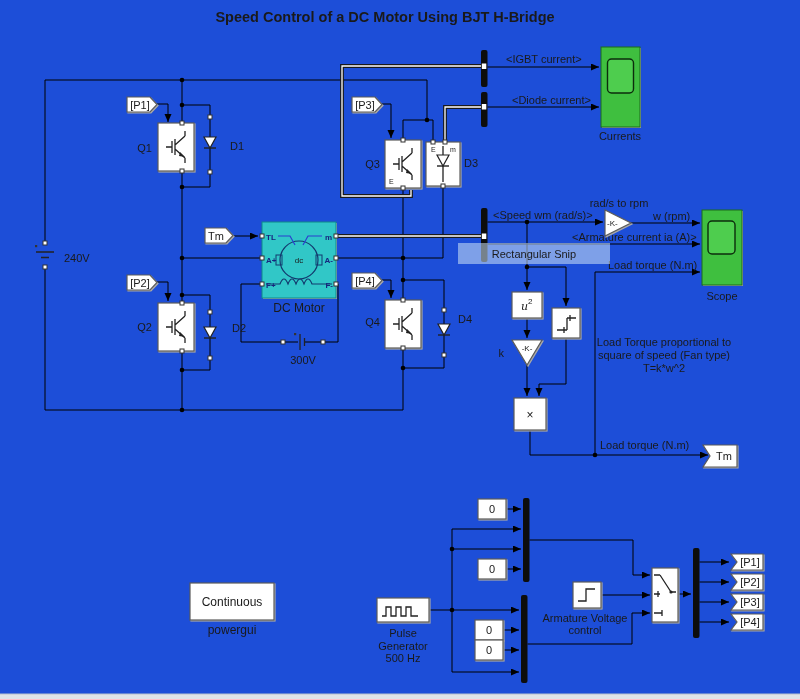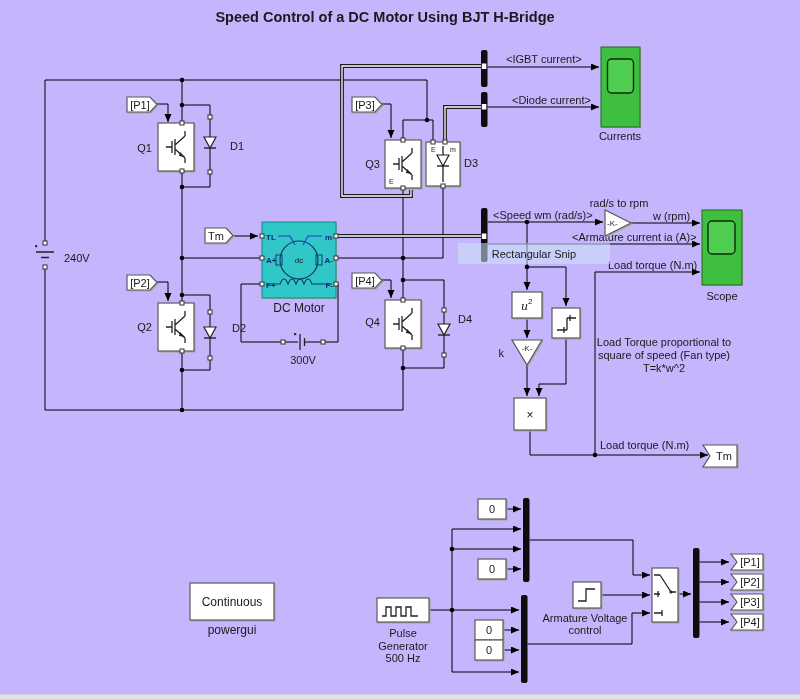--- a/index.html
+++ b/index.html
@@ -1,16 +1,16 @@
 <!DOCTYPE html>
 <html><head>
 <meta charset="utf-8">
 <style>
   html,body{margin:0;padding:0;background:#fff;}
-  #canvas{position:relative;width:800px;height:699px;background:#c4b5fd;overflow:hidden;}
+  #canvas{position:relative;width:800px;height:699px;background:#1d4ed8;overflow:hidden;}
   svg{position:absolute;left:0;top:0;}
   svg text{font-family:"Liberation Sans",sans-serif;fill:#1a1a1a;}
   .ttl{font-size:14.5px;font-weight:bold;}
   .t11{font-size:11px;} .t12{font-size:12px;} .t8{font-size:8px;} .t7{font-size:7px;}
   .mid{text-anchor:middle;} .end{text-anchor:end;}
   .wire{stroke:#000;stroke-width:1;fill:none;}
   .wide{stroke:#1a1a1a;stroke-width:3.8;fill:none;}
   .wmid{stroke:#fff;stroke-width:1.3;fill:none;}
   .blk{fill:#fff;stroke:#5a5a5a;stroke-width:1.2;}
   .sh{filter:drop-shadow(1.6px 1.9px 0px #a9a9a9);}

